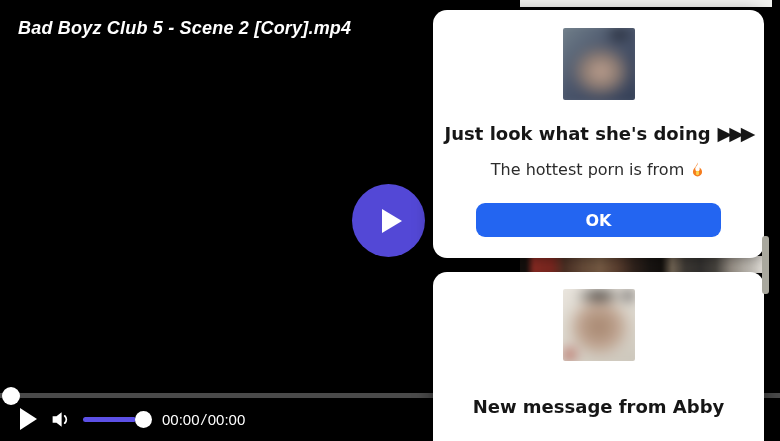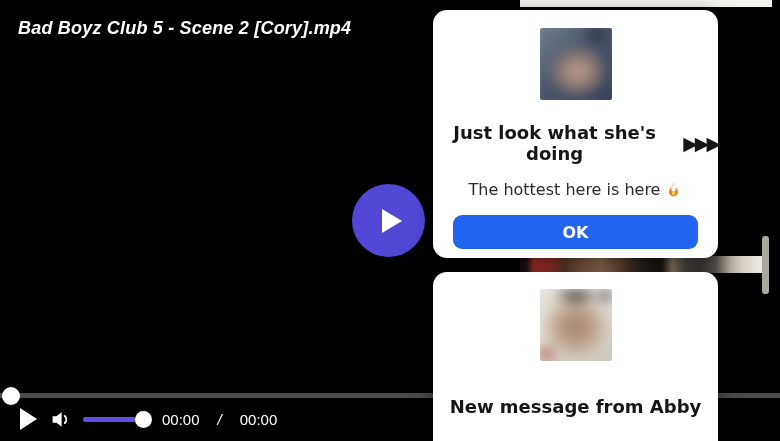--- a/index.html
+++ b/index.html
@@ -36,26 +36,26 @@
     border-bottom:12px solid transparent;margin-left:6px;}
 
   .seek-track{position:absolute;left:0;top:393px;width:780px;height:5px;background:var(--track-gray);z-index:2;}
   .seek-handle{position:absolute;left:2px;top:387px;width:18px;height:18px;border-radius:50%;background:#fff;z-index:3;}
 
   .ctrl-play{position:absolute;left:20px;top:408px;width:0;height:0;border-left:17px solid #fff;
     border-top:11px solid transparent;border-bottom:11px solid transparent;z-index:2;cursor:pointer;}
   .volume-btn{position:absolute;left:47px;top:406px;width:27px;height:27px;z-index:2;cursor:pointer;}
   .vol-track{position:absolute;left:83px;top:417px;width:53px;height:5px;border-radius:3px;background:var(--slider-purple);z-index:2;}
   .vol-handle{position:absolute;left:135px;top:411px;width:17px;height:17px;border-radius:50%;background:#fff;z-index:3;}
-  .time-display{position:absolute;left:162px;top:411px;display:flex;gap:18px;color:#fff;
+  .time-display{position:absolute;left:162px;top:411px;display:flex;gap:2px;color:#fff;
     font-family:"Liberation Sans",sans-serif;font-size:15px;z-index:2;}
   .time-sep{font-style:italic;}
 
   
-  .popup{position:absolute;left:433px;width:285px;background:var(--card-bg);border-radius:14px;
+  .popup{position:absolute;left:433px;width:331px;background:var(--card-bg);border-radius:14px;
     z-index:10;display:flex;flex-direction:column;align-items:center;text-align:center;
     box-shadow:0 4px 18px rgba(0,0,0,.5);}
   .popup-1{top:10px;height:248px;padding-top:18px;}
   .popup-2{top:272px;height:240px;padding-top:17px;}
   .thumb{position:relative;width:72px;height:72px;overflow:hidden;border-radius:2px;cursor:pointer;}
   .thumb-img{position:absolute;inset:-10px;filter:blur(6px) saturate(.9);}
   .thumb-img.cam{background:
       radial-gradient(closest-side at 72% 18%,#1c2230 0%,rgba(28,34,48,0) 55%),
       radial-gradient(closest-side at 52% 58%,#c3a28e 0%,#8d7a70 40%,rgba(141,122,112,0) 70%),
       linear-gradient(135deg,#7a8a94 0%,#4a566e 45%,#2e3a55 100%);}
@@ -64,21 +64,21 @@
       radial-gradient(closest-side at 82% 18%,#2f2f33 0%,rgba(47,47,51,0) 50%),
       radial-gradient(closest-side at 50% 18%,#2b2420 0%,rgba(43,36,32,0) 55%),
       radial-gradient(closest-side at 50% 52%,#a8836b 0%,#bfa089 40%,rgba(191,160,137,0) 72%),
       linear-gradient(160deg,#ece8e0 0%,#d9d3c8 60%,#c9c2b5 100%);}
   .popup-heading{margin-top:22px;font-size:18px;font-weight:bold;color:var(--heading-color);
     display:flex;align-items:center;justify-content:center;}
   .popup-2 .popup-heading{margin-top:35px;}
   .heading-arrows{margin-left:7px;letter-spacing:-3px;font-size:19px;}
   .popup-body{margin-top:16px;font-size:16px;color:var(--body-color);
     display:flex;align-items:center;justify-content:center;gap:5px;}
-  .ok-button{margin-top:16px;width:245px;height:34px;border:none;border-radius:9px;
+  .ok-button{margin-top:24px;width:245px;height:34px;border:none;border-radius:9px;
     background:var(--ok-blue);color:#fff;font-family:"DejaVu Sans",sans-serif;
     font-size:16px;font-weight:bold;cursor:pointer;}
 </style>
 </head>
 <body>
 
 <div id="stage">
 
   <div class="top-strip"></div>
   <div class="photo-strip">
@@ -115,21 +115,21 @@
 
   <div class="popup popup-1">
     <div class="thumb">
       <div class="thumb-img cam"></div>
     </div>
     <div class="popup-heading">
       <span>Just look what she's doing</span>
       <span class="heading-arrows">▶▶▶</span>
     </div>
     <div class="popup-body">
-      <span>The hottest here is here</span>
+      <span>The hottest porn is from</span>
       <svg width="17" height="17" viewBox="0 0 24 24">
         <path fill="#f57c1f" d="M12 2c1.2 4.2-3.2 5.4-3.2 9.4a3.2 3.2 0 0 0 6.4 0c0-1.4-.7-2.4-.7-2.4C16.8 10.2 18.4 12.4 18.4 15.4a6.4 6.4 0 0 1-12.8 0C5.6 9.8 10.9 8.2 12 2z"></path>
         <ellipse fill="#fcd34d" cx="12" cy="16.8" rx="2.3" ry="3.2"></ellipse>
       </svg>
     </div>
     <button class="ok-button">OK</button>
   </div>
 
   <div class="popup popup-2">
     <div class="thumb">

